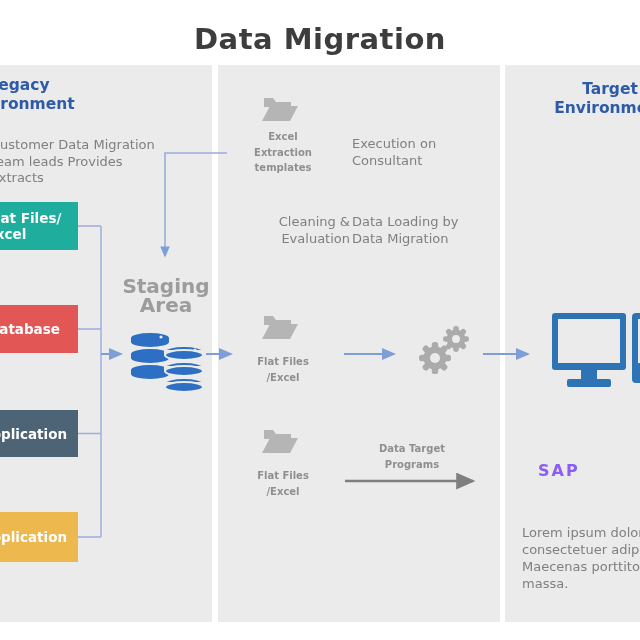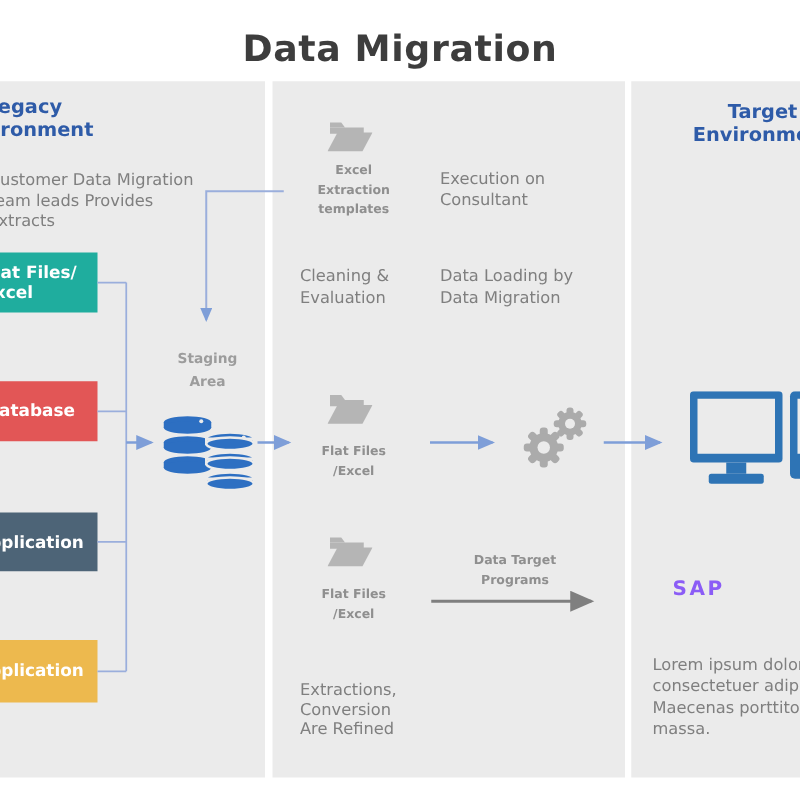--- a/index.html
+++ b/index.html
@@ -6,21 +6,21 @@
   #canvas{position:relative;width:640px;height:640px;background:#ffffff;overflow:hidden;
           font-family:"DejaVu Sans","Liberation Sans",sans-serif;padding-left:39px;}
   .panel{position:absolute;top:65px;height:557px;background:#ebebeb;}
   .abs{position:absolute;}
   .pre{white-space:pre-line;}
   .title{position:absolute;top:22px;left:0;width:640px;text-align:center;
          font-size:29px;font-weight:bold;color:#3d3d3d;letter-spacing:0.5px;}
   .h-blue{font-weight:bold;font-size:15.5px;line-height:19px;color:#2e5ba8;text-align:center;}
   .gray{font-size:13px;line-height:16.5px;color:#7f7f7f;}
   .glabel{font-size:10px;line-height:15.5px;font-weight:bold;color:#8f8f8f;text-align:center;}
-  .staging{font-size:11px;line-height:19px;font-weight:bold;color:#9c9c9c;text-align:center;}
+  .staging{font-size:20px;line-height:19px;font-weight:bold;color:#9c9c9c;text-align:center;}
   .box{position:absolute;left:-30px;width:108px;display:flex;align-items:center;justify-content:center;
        color:#ffffff;font-weight:bold;font-size:13.5px;line-height:16px;text-align:left;}
   .sap{font-size:16px;font-weight:bold;color:#8b5cf6;letter-spacing:2px;}
   .overlay{position:absolute;left:0;top:0;pointer-events:none;}
 </style>
 </head>
 <body>
 
 <div id="canvas">
 
@@ -82,21 +82,21 @@
     <polygon points="8,12 36,12 28,27 0,27"></polygon>
       </g>
   </svg>
   <div class="abs glabel pre" style="left:233px;top:129px;width:100px;">Excel
 Extraction
 templates</div>
 
   <div class="abs gray pre" style="left:352px;top:136px;width:140px;">Execution on
 Consultant</div>
 
-  <div class="abs gray pre" style="left:240px;top:214px;width:110px;">Cleaning &amp;
+  <div class="abs gray pre" style="left:240px;top:214px;width:110px;text-align:right;">Cleaning &amp;
 Evaluation</div>
 
   <div class="abs gray pre" style="left:352px;top:214px;width:140px;">Data Loading by
 Data Migration</div>
 
   <svg class="abs" style="left:262px;top:312px;" width="36" height="28" viewBox="0 0 36 28">
     <g fill="#b5b5b5">
         <path d="M2,4 h9 l3,4 h-12 z"></path>
         <rect x="2" y="8" width="27" height="5"></rect>
     <polygon points="8,12 36,12 28,27 0,27"></polygon>
@@ -132,23 +132,20 @@
         <rect x="2" y="8" width="27" height="5"></rect>
     <polygon points="8,12 36,12 28,27 0,27"></polygon>
       </g>
   </svg>
   <div class="abs glabel pre" style="left:233px;top:468px;width:100px;">Flat Files
 /Excel</div>
 
   <div class="abs glabel pre" style="left:360px;top:441px;width:104px;line-height:16px;">Data Target
 Programs</div>
 
-  <div class="abs gray pre" style="left:240px;top:545px;width:105px;line-height:15.5px;">Extractions,
-Conversion
-Are Refined</div>
 
 
   <div class="abs h-blue pre" style="left:512px;top:80px;width:196px;">Target
 Environment</div>
 
   <svg class="abs" style="left:552px;top:313px;" width="92" height="76" viewBox="0 0 92 76">
     <g fill="#2e74b5">
       <rect x="0" y="0" width="74" height="57" rx="3"></rect>
       <rect x="6" y="6" width="62" height="44" fill="#ebebeb"></rect>
       <rect x="29" y="57" width="16" height="9"></rect>

